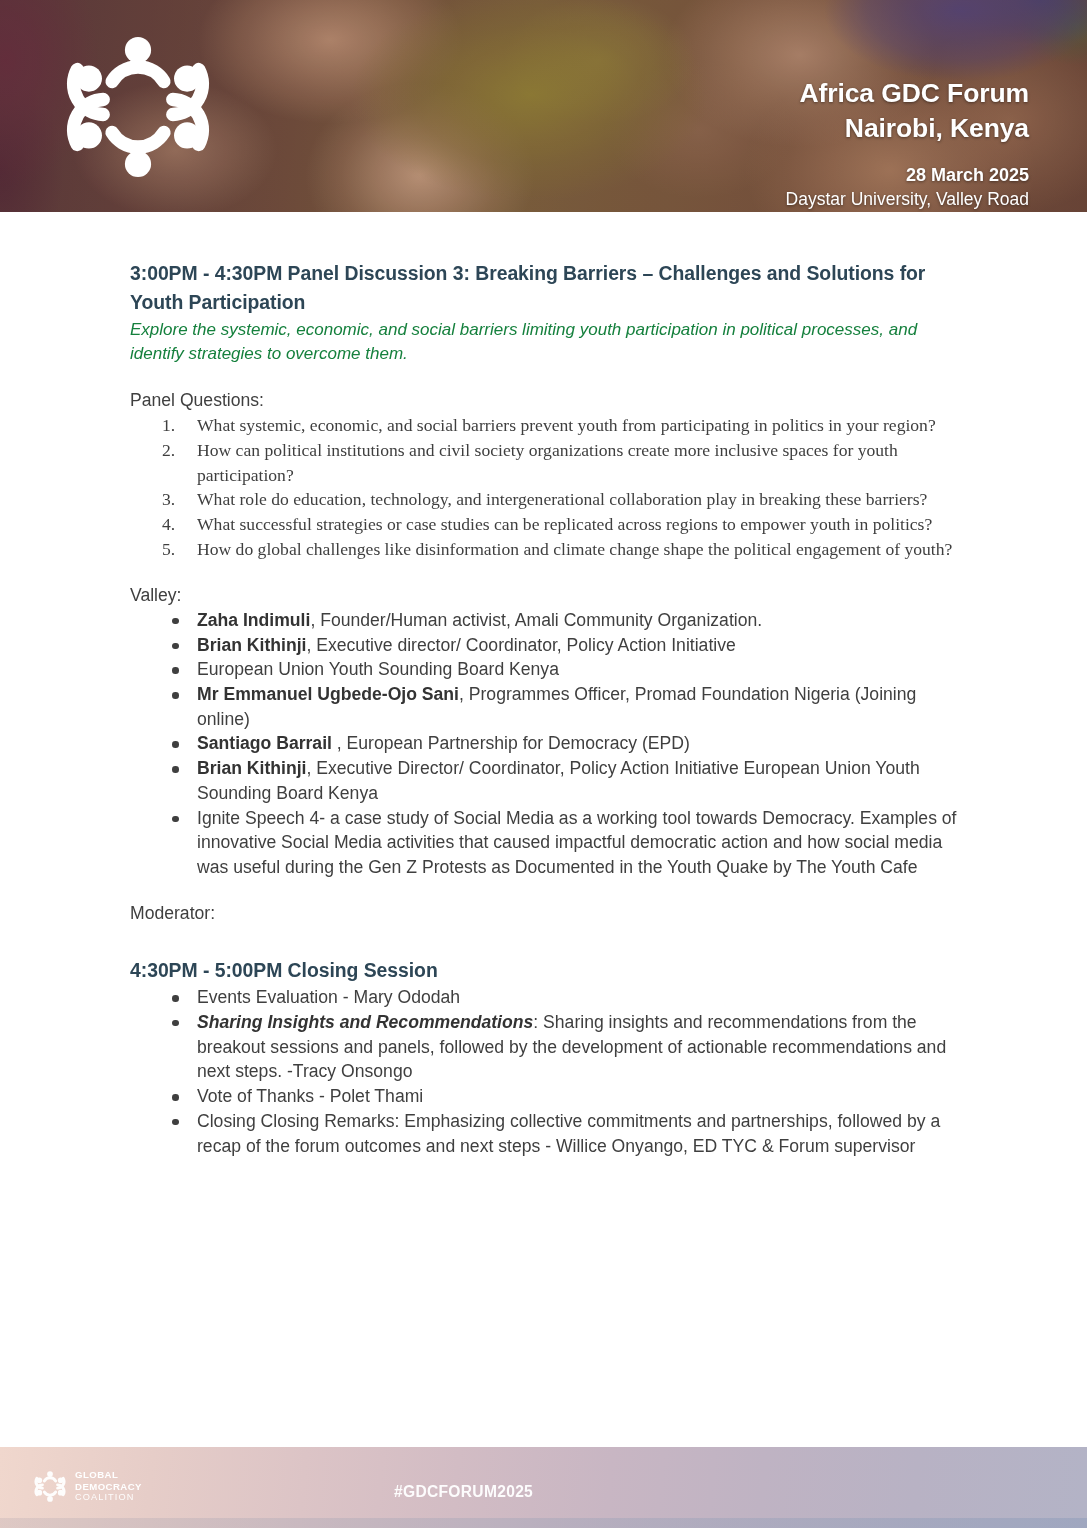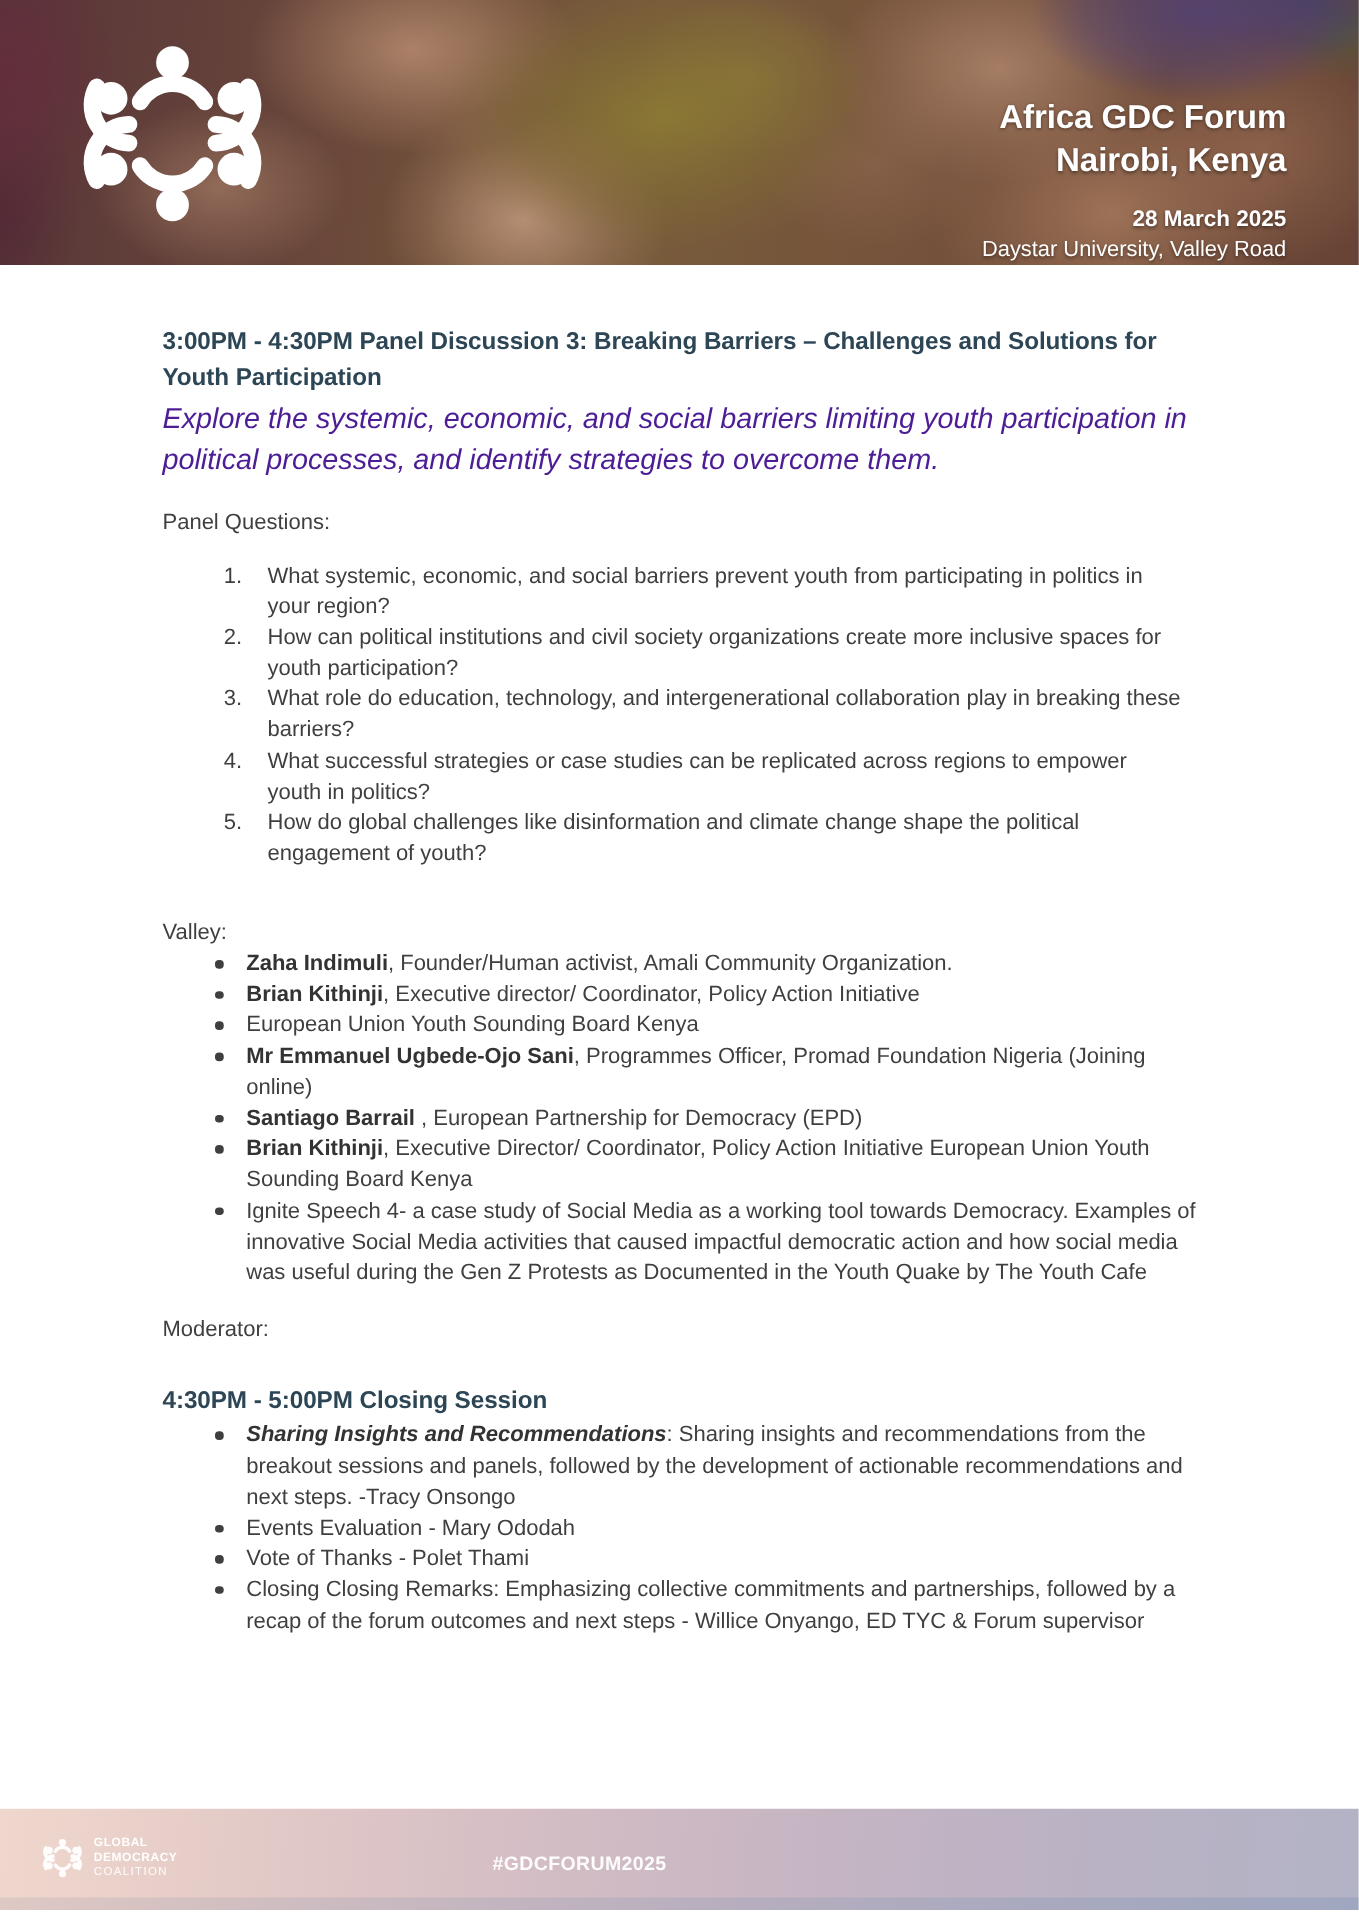--- a/index.html
+++ b/index.html
@@ -105,39 +105,40 @@
     margin: 0;
     font-size: 19.4px;
     font-weight: bold;
     line-height: 1.52;
     color: #2d4656;
     letter-spacing: -0.05px;
   }
   .session-desc {
     margin: 0;
     font-style: italic;
-    font-size: 23px;
+    font-size: 17px;
     line-height: 1.44;
-    color: #4c1d95;
+    color: #15803d;
   }
   .lead-label {
     margin: 0;
     font-size: 17.6px;
     line-height: 1.44;
     color: #3f3f3f;
   }
   .spacer-md { height: 21px; }
   .spacer-lg { height: 30px; }
 
   
   ol.q-list {
-    margin: 17px;
+    margin: 0;
     padding: 0;
     list-style: none;
     counter-reset: qnum;
+    font-family: Liberation Serif, serif;
   }
   ol.q-list > li {
     position: relative;
     counter-increment: qnum;
     padding-left: 67px;
     font-size: 17.6px;
     line-height: 1.405;
     color: #3f3f3f;
     margin-bottom: 0px;
   }
@@ -308,22 +309,22 @@
   </ul>
 
   <div class="spacer-md"></div>
 
   <p class="lead-label">Moderator:</p>
 
   <div class="spacer-lg"></div>
 
   <h2 class="closing-title">4:30PM - 5:00PM Closing Session</h2>
   <ul class="b-list">
+    <li><span class="bi"></span><span>Events Evaluation - Mary Ododah</span></li>
     <li><span class="bi">Sharing Insights and Recommendations</span><span>: Sharing insights and recommendations from the breakout sessions and panels, followed by the development of actionable recommendations and next steps. -Tracy Onsongo</span></li>
-    <li><span class="bi"></span><span>Events Evaluation - Mary Ododah</span></li>
     <li><span class="bi"></span><span>Vote of Thanks - Polet Thami</span></li>
     <li><span class="bi"></span><span>Closing Closing Remarks: Emphasizing collective commitments and partnerships, followed by a recap of the forum outcomes and next steps - Willice Onyango, ED TYC &amp; Forum supervisor</span></li>
   </ul>
 
 </div>
 
 <div class="footer">
   <div class="footer-logo-wrap">
     <svg class="footer-mark" viewBox="0 0 100 100">
       <g fill="#ffffff">

